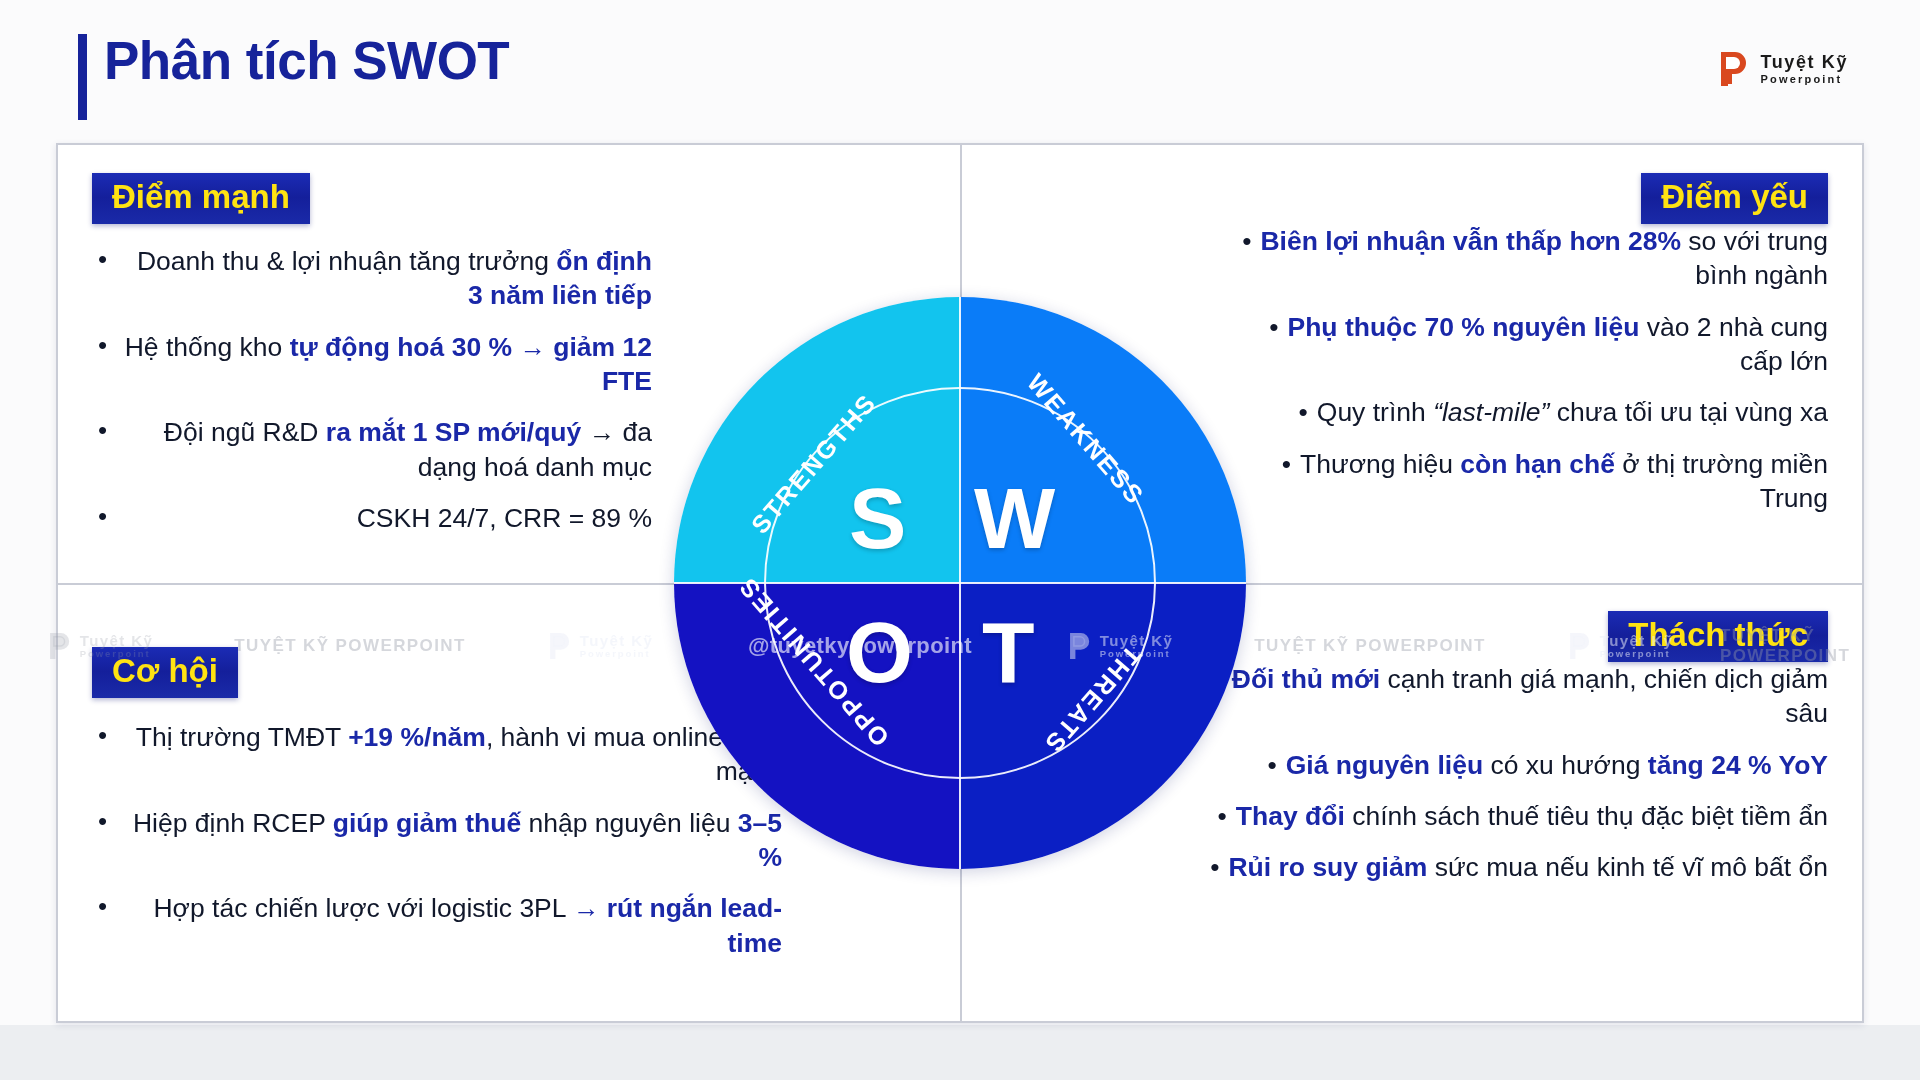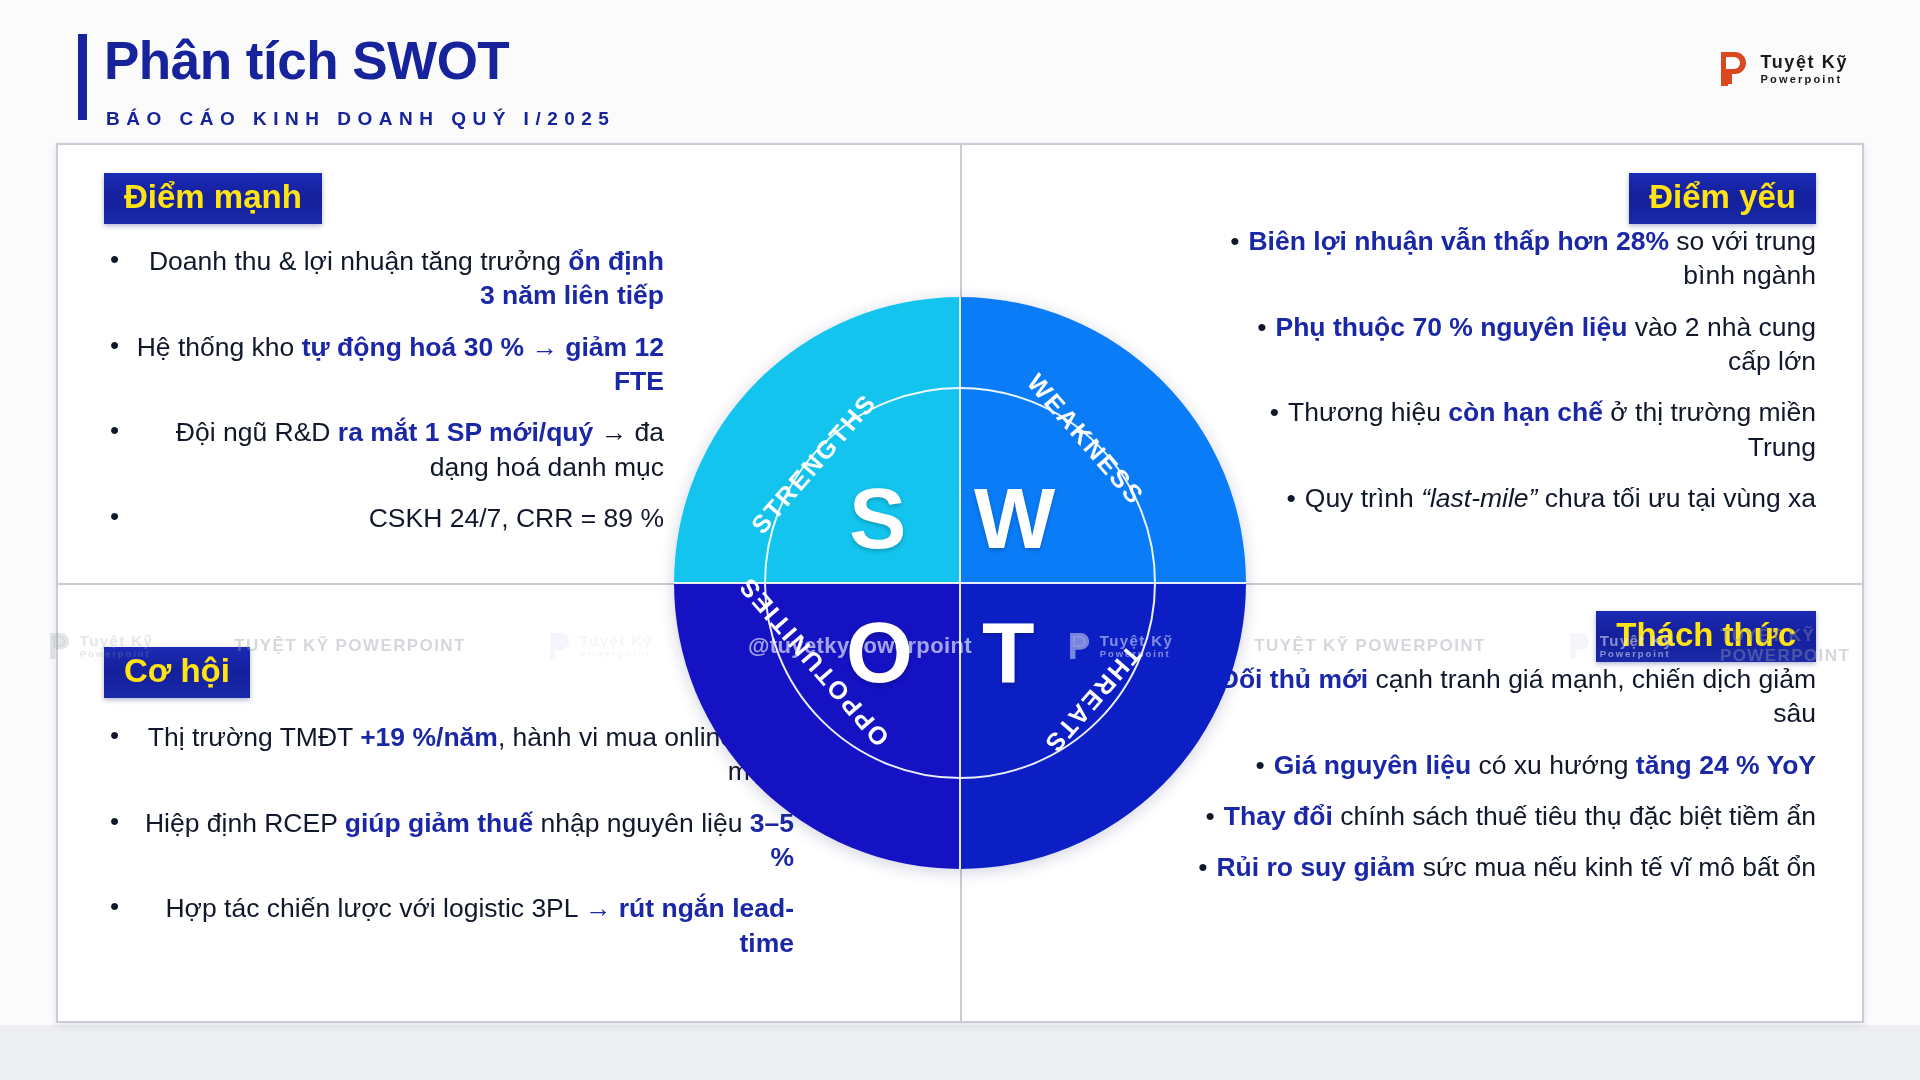--- a/index.html
+++ b/index.html
@@ -56,21 +56,21 @@
   }
   .divider-v {
     position:absolute; left:50%; top:0; width:2px; height:100%;
     background:#c9ccd6;
   }
   .divider-h {
     position:absolute; left:0; top:50%; width:100%; height:2px;
     background:#c9ccd6;
   }
 
-  .quad { position:absolute; width:50%; height:50%; padding:28px 46px; }
+  .quad { position:absolute; width:50%; height:50%; padding:28px 34px; }
   #quad-s { left:0;   top:0; }
   #quad-w { left:50%; top:0; }
   #quad-o { left:0;   top:50%;margin-top:36px; }
   #quad-t { left:50%; top:50%; }
 
   .badge {
     display:inline-block;
     padding:6px 20px 9px 20px;
     background:linear-gradient(180deg,#1b2bb5 0%,#141f9b 48%,#1a2aa8 100%);
     color:#ffe312;
@@ -183,21 +183,20 @@
   .wm-light .wm-n, .wm-light .wm-s { color:rgba(150,155,168,.42); }
 </style>
 </head>
 <body>
 
 <div id="slide">
 
   <div id="header">
     <div id="title-accent-bar"></div>
     <div id="page-title">Phân tích SWOT</div>
-    <div id="page-subtitle">BÁO CÁO KINH DOANH QUÝ I/2025</div>
 
     <div id="brand-logo">
       <span id="brand-mark">
         <svg width="34" height="38" viewBox="0 0 34 38">
           <path d="M4 2 h14 a11 11 0 0 1 0 22 h-7 v12 h-7 z" fill="#d9481f"></path>
           <path d="M9 7 h8 a6 6 0 0 1 0 12 h-8 z" fill="#ffffff"></path>
           <path d="M11 19 h4 v15 h-4 z" fill="#d9481f"></path>
         </svg>
       </span>
       <span id="brand-text">
@@ -219,22 +218,22 @@
           <li>Đội ngũ R&amp;D <b>ra mắt 1 SP mới/quý</b> → đa dạng hoá danh mục</li>
           <li>CSKH 24/7, CRR = 89 %</li>
         </ul>
     </div>
 
     <div class="quad align-right" id="quad-w">
       <div class="badge badge-right">Điểm yếu</div>
       <ul class="bullets">
           <li><span class="dot">•</span><b>Biên lợi nhuận vẫn thấp hơn 28%</b> so với trung bình ngành</li>
           <li><span class="dot">•</span><b>Phụ thuộc 70 % nguyên liệu</b> vào 2 nhà cung cấp lớn</li>
+          <li><span class="dot">•</span>Quy trình <i>“last-mile”</i> chưa tối ưu tại vùng xa</li>
           <li><span class="dot">•</span>Thương hiệu <b>còn hạn chế</b> ở thị trường miền Trung</li>
-          <li><span class="dot">•</span>Quy trình <i>“last-mile”</i> chưa tối ưu tại vùng xa</li>
         </ul>
     </div>
 
     <div class="quad align-left" id="quad-o">
       <div class="badge">Cơ hội</div>
       <ul class="bullets">
           <li>Thị trường TMĐT <b>+19 %/năm</b>, hành vi mua online tăng mạnh</li>
           <li>Hiệp định RCEP <b>giúp giảm thuế</b> nhập nguyên liệu <b>3–5 %</b></li>
           <li>Hợp tác chiến lược với logistic 3PL <b>→ rút ngắn lead-time</b></li>
         </ul>

